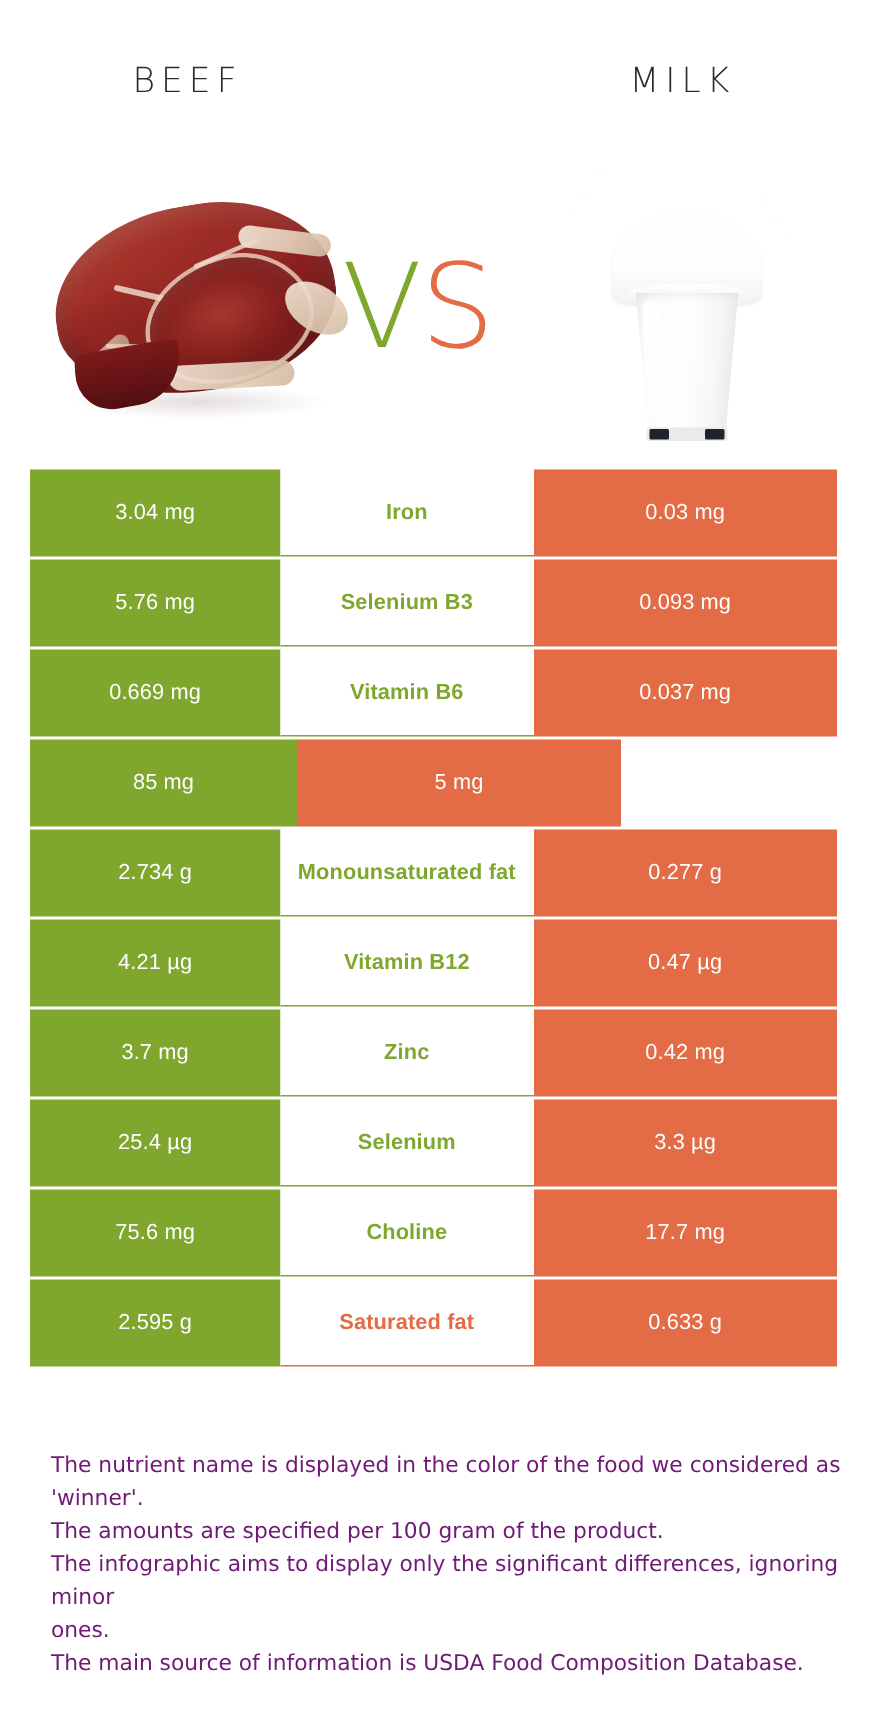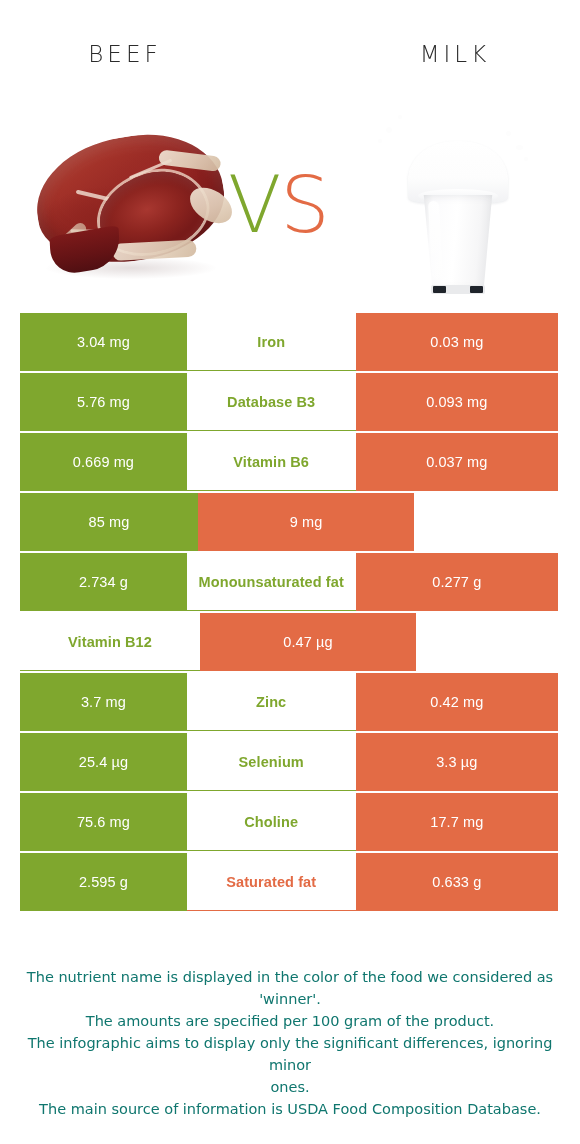--- a/index.html
+++ b/index.html
@@ -267,27 +267,27 @@
   .row:last-child .cell-mid.win-left  { border-bottom-color: #7FA72E; }
   .cell-right {
     width: 216px;
     background: #E36B45;
     color: #ffffff;
   }
 
   
   .footer {
     position: absolute;
-    left: 20px;
+    left: 34px;
     top: 966px;
     width: 540px;
-    text-align: center;
+    text-align: left;
     font-size: 14.5px;
     line-height: 22px;
-    color: #0f766e;
+    color: #701a75;
     font-family: "DejaVu Sans", sans-serif;
   }
   .footer p { margin: 0; }
 </style>
 </head>
 <body>
 
 <div class="hero">
 
   <div class="food-title left">BEEF</div>
@@ -338,38 +338,39 @@
 </div>
 
 <div class="table" id="nutrient-table">
     <div class="row">
       <div class="cell cell-left">3.04 mg</div>
       <div class="cell cell-mid win-left">Iron</div>
       <div class="cell cell-right">0.03 mg</div>
     </div>
     <div class="row">
       <div class="cell cell-left">5.76 mg</div>
-      <div class="cell cell-mid win-left">Database B3</div>
+      <div class="cell cell-mid win-left">Selenium B3</div>
       <div class="cell cell-right">0.093 mg</div>
     </div>
     <div class="row">
       <div class="cell cell-left">0.669 mg</div>
       <div class="cell cell-mid win-left">Vitamin B6</div>
       <div class="cell cell-right">0.037 mg</div>
     </div>
     <div class="row">
       <div class="cell cell-left">85 mg</div>
-      <div class="cell cell-right">9 mg</div>
+      <div class="cell cell-right">5 mg</div>
     </div>
     <div class="row">
       <div class="cell cell-left">2.734 g</div>
       <div class="cell cell-mid win-left">Monounsaturated fat</div>
       <div class="cell cell-right">0.277 g</div>
     </div>
     <div class="row">
+      <div class="cell cell-left">4.21 µg</div>
       <div class="cell cell-mid win-left">Vitamin B12</div>
       <div class="cell cell-right">0.47 µg</div>
     </div>
     <div class="row">
       <div class="cell cell-left">3.7 mg</div>
       <div class="cell cell-mid win-left">Zinc</div>
       <div class="cell cell-right">0.42 mg</div>
     </div>
     <div class="row">
       <div class="cell cell-left">25.4 µg</div>

